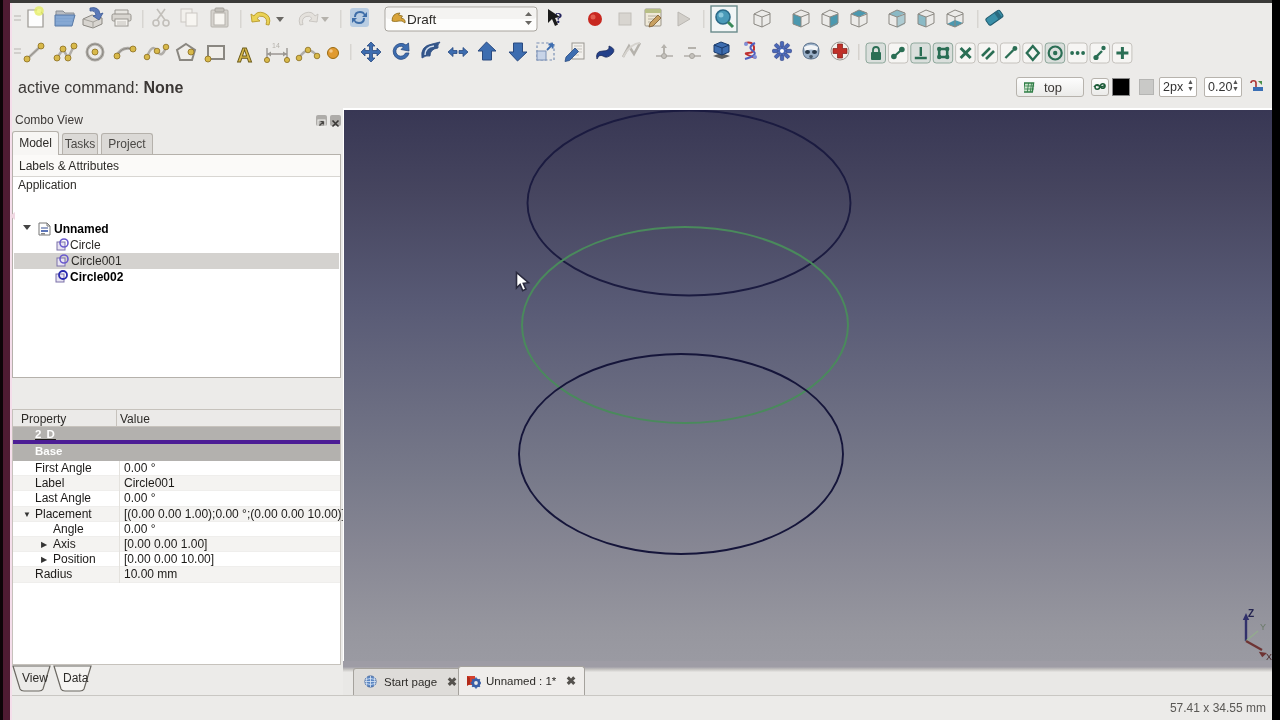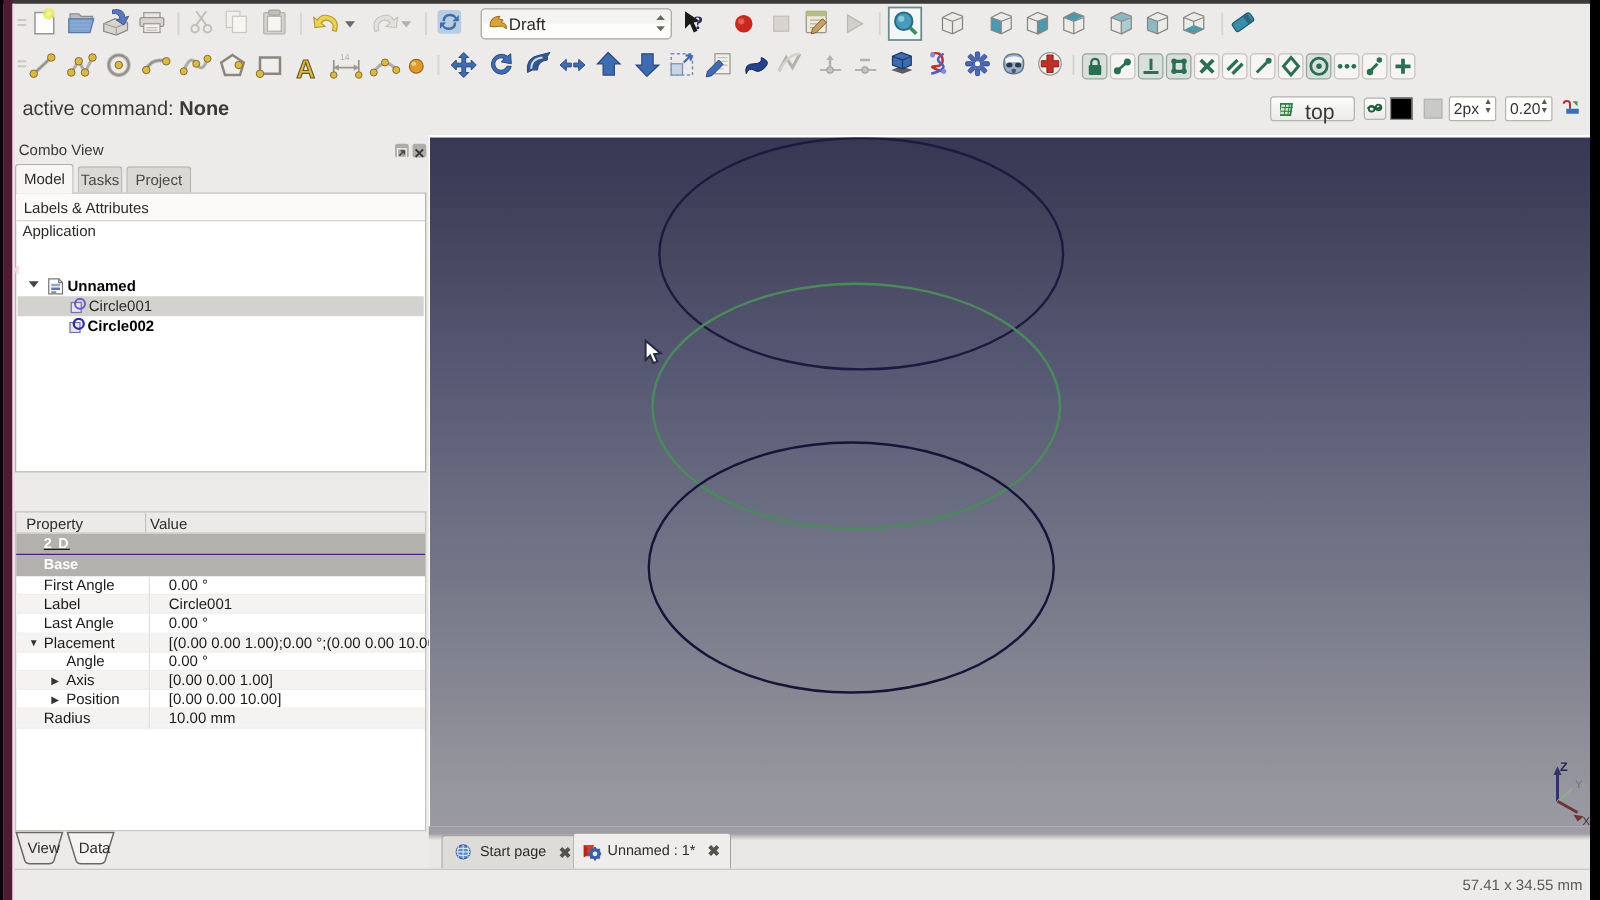--- a/index.html
+++ b/index.html
@@ -350,21 +350,21 @@
         <rect x="0" y="0" width="19.5" height="20" rx="3" fill="#f6f5f3" stroke="#c5c2bd"></rect>
         <path d="M10 4 v12 M4 10 h12" stroke="#2a6e54" stroke-width="3"></path>
       </g>
     </svg>
 
   <div class="abs" style="left:1016px;top:77px;width:68px;height:20px;background:linear-gradient(#fdfdfd,#ebebe9);border:1px solid #b7b3ad;border-radius:3px;">
     <svg width="14" height="14" style="position:absolute;left:7px;top:2px" viewBox="0 0 14 14">
       <rect x="1" y="3" width="9" height="9" fill="#cfe6cf" stroke="#2f7d46" stroke-width="1.4" transform="skewX(-8)"></rect>
       <path d="M2 6 L11 6 M2 9 L11 9 M5 3 L5 12 M8 3 L8 12" stroke="#2f7d46" stroke-width="0.8" transform="skewX(-8)" fill="none"></path>
     </svg>
-    <span style="position:absolute;left:27px;top:2px;font-size:17px;color:#3c3836">top</span>
+    <span style="position:absolute;left:27px;top:2px;font-size:13px;color:#3c3836">top</span>
   </div>
   <div class="abs" style="left:1091px;top:78px;width:18px;height:18px;background:linear-gradient(#fdfdfd,#ebebe9);border:1px solid #b7b3ad;border-radius:3px;">
     <svg width="16" height="16" viewBox="0 0 16 16">
         <path d="M2 8 q2 -3 5 -1 q3 2 6 -1 M3 8 a2.3 2.3 0 1 0 4.6 0 a2.3 2.3 0 1 0 -4.6 0 M8.5 7 a2.3 2.3 0 1 0 4.6 0 a2.3 2.3 0 1 0 -4.6 0" stroke="#1d5c39" stroke-width="1.5" fill="none"></path>
       </svg>
   </div>
   <div class="abs" style="left:1112px;top:78px;width:18px;height:18px;background:#000;border:1px solid #888;"></div>
   <div class="abs" style="left:1139px;top:79px;width:15px;height:16px;background:#c9c9c7;border:1px solid #b5b5b3;"></div>
   <div class="abs" style="left:1159px;top:77px;width:38px;height:20px;background:#fff;border:1px solid #b7b3ad;border-radius:2px;">
     <span style="position:absolute;left:3px;top:2px;font-size:12.5px;color:#333">2px</span>
@@ -409,20 +409,27 @@
           <span style="position:absolute;left:10px;top:4px;width:0;height:0;border:4px solid transparent;border-top:5px solid #444;"></span>
           <svg style="position:absolute;left:25px;top:1px" width="13" height="14" viewBox="0 0 13 14">
               <path d="M1 1 h8 l3 3 v9 h-11 z" fill="#fff" stroke="#777"></path>
               <path d="M9 1 v3 h3" fill="none" stroke="#777"></path>
               <rect x="3" y="5" width="7" height="2" fill="#9aa6c8"></rect>
               <rect x="3" y="8" width="7" height="2" fill="#5b74b8"></rect>
               <rect x="3" y="11" width="4" height="1.5" fill="#888"></rect>
             </svg>
           <b style="position:absolute;left:41px;top:1px;color:#000">Unnamed</b>
         </div>
+        <div style="height:16px;position:relative;">
+          <svg style="position:absolute;left:43px;top:1px" width="14" height="13" viewBox="0 0 14 13">
+              <rect x="1" y="4" width="8" height="8" fill="#e8e4f2" stroke="#7a70a8"></rect>
+              <circle cx="8" cy="5" r="4" fill="none" stroke="#6a5acd" stroke-width="1.6"></circle>
+            </svg>
+          <span style="position:absolute;left:57px;top:1px;">Circle</span>
+        </div>
         <div style="height:16px;position:relative;background:#d4d2cf;margin:0 1px;">
           <svg style="position:absolute;left:42px;top:1px" width="14" height="13" viewBox="0 0 14 13">
               <rect x="1" y="4" width="8" height="8" fill="#e8e4f2" stroke="#7a70a8"></rect>
               <circle cx="8" cy="5" r="4" fill="none" stroke="#6a5acd" stroke-width="1.6"></circle>
             </svg>
           <span style="position:absolute;left:57px;top:1px;">Circle001</span>
         </div>
         <div style="height:16px;position:relative;">
           <svg style="position:absolute;left:42px;top:1px" width="14" height="13" viewBox="0 0 14 13">
               <rect x="1" y="4" width="8" height="8" fill="#e8e4f2" stroke="#7a70a8"></rect>
@@ -439,21 +446,21 @@
           <circle cx="12" cy="2" r="1.3" fill="#b5b3b0"></circle>
         </svg></div>
 
     <div class="abs" style="left:2px;top:301px;width:329px;height:18px;background:#ebeae8;border:1px solid #c6c2bc;font-size:12px;color:#2d2b28;">
       <span style="position:absolute;left:8px;top:2px;">Property</span>
       <span style="position:absolute;left:107px;top:2px;">Value</span>
       <div style="position:absolute;left:103px;top:0;width:1px;height:16px;background:#c6c2bc"></div>
     </div>
 
     <div class="abs" style="left:2px;top:319px;width:329px;height:238px;background:#fff;border:1px solid #c6c2bc;border-top:none;font-size:12px;color:#1c1a18;">
-      <div style="height:17px;background:#b3b1ae;border-bottom:1px solid #4c1d95;text-decoration:underline;"><b style="color:#fdfdfd;margin-left:22px;font-size:11.5px;letter-spacing:1px;">2 D</b></div>
+      <div style="height:17px;background:#b3b1ae;border-bottom:4px solid #4c1d95;text-decoration:underline;"><b style="color:#fdfdfd;margin-left:22px;font-size:11.5px;letter-spacing:1px;">2 D</b></div>
       <div style="height:17px;background:#b3b1ae;"><b style="color:#fdfdfd;margin-left:22px;font-size:11.5px;">Base</b></div>
       <div class="prow">
           <span class="pn" style="left:22px">First Angle</span>
           <span class="pv">0.00 °</span>
         </div>
       <div class="prow alt">
           <span class="pn" style="left:22px">Label</span>
           <span class="pv">Circle001</span>
         </div>
       <div class="prow">
@@ -541,17 +548,17 @@
 
   <div class="abs" style="left:10px;top:695px;width:1262px;height:25px;background:#ecebe9;border-top:1px solid #c9c7c3;">
     <span style="position:absolute;right:6px;top:5px;font-size:12px;color:#5a5855">57.41 x 34.55 mm</span>
   </div>
 
 <style>
   .prow { position:relative; height:15.2px; border-bottom:1px solid #efeeec; white-space:nowrap; }
   .prow.alt { background:#f4f3f1; }
   .pn { position:absolute; top:0px; }
   .pv { position:absolute; left:106px; top:0px; }
-  .prow .pv { border-left:1px solid #e4e2de; padding-left:15px; height:15.2px; white-space:nowrap; overflow:hidden; }
+  .prow .pv { border-left:1px solid #e4e2de; padding-left:4px; height:15.2px; white-space:nowrap; overflow:hidden; }
   .exp { position:absolute; top:3px; font-size:8px; color:#333; }
 </style>
 
 </div>
 
 </body></html>

